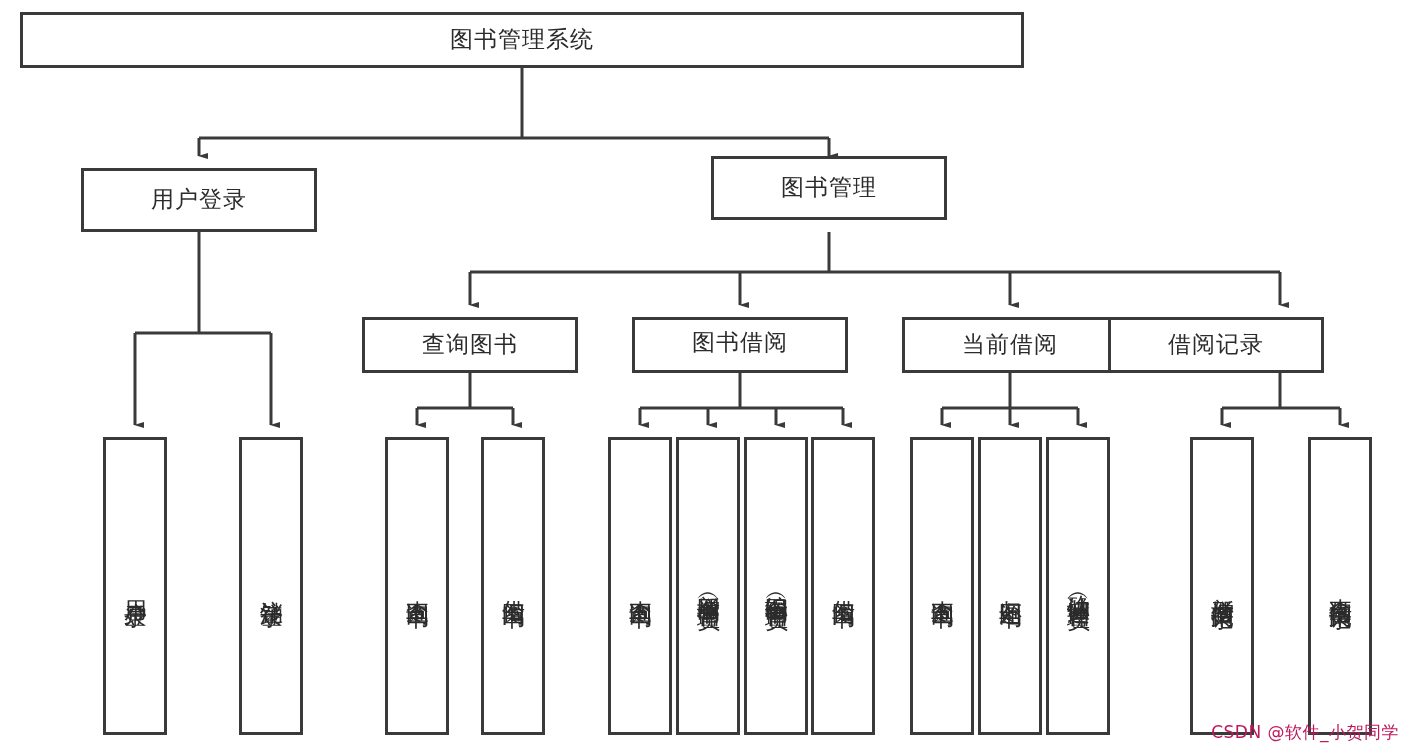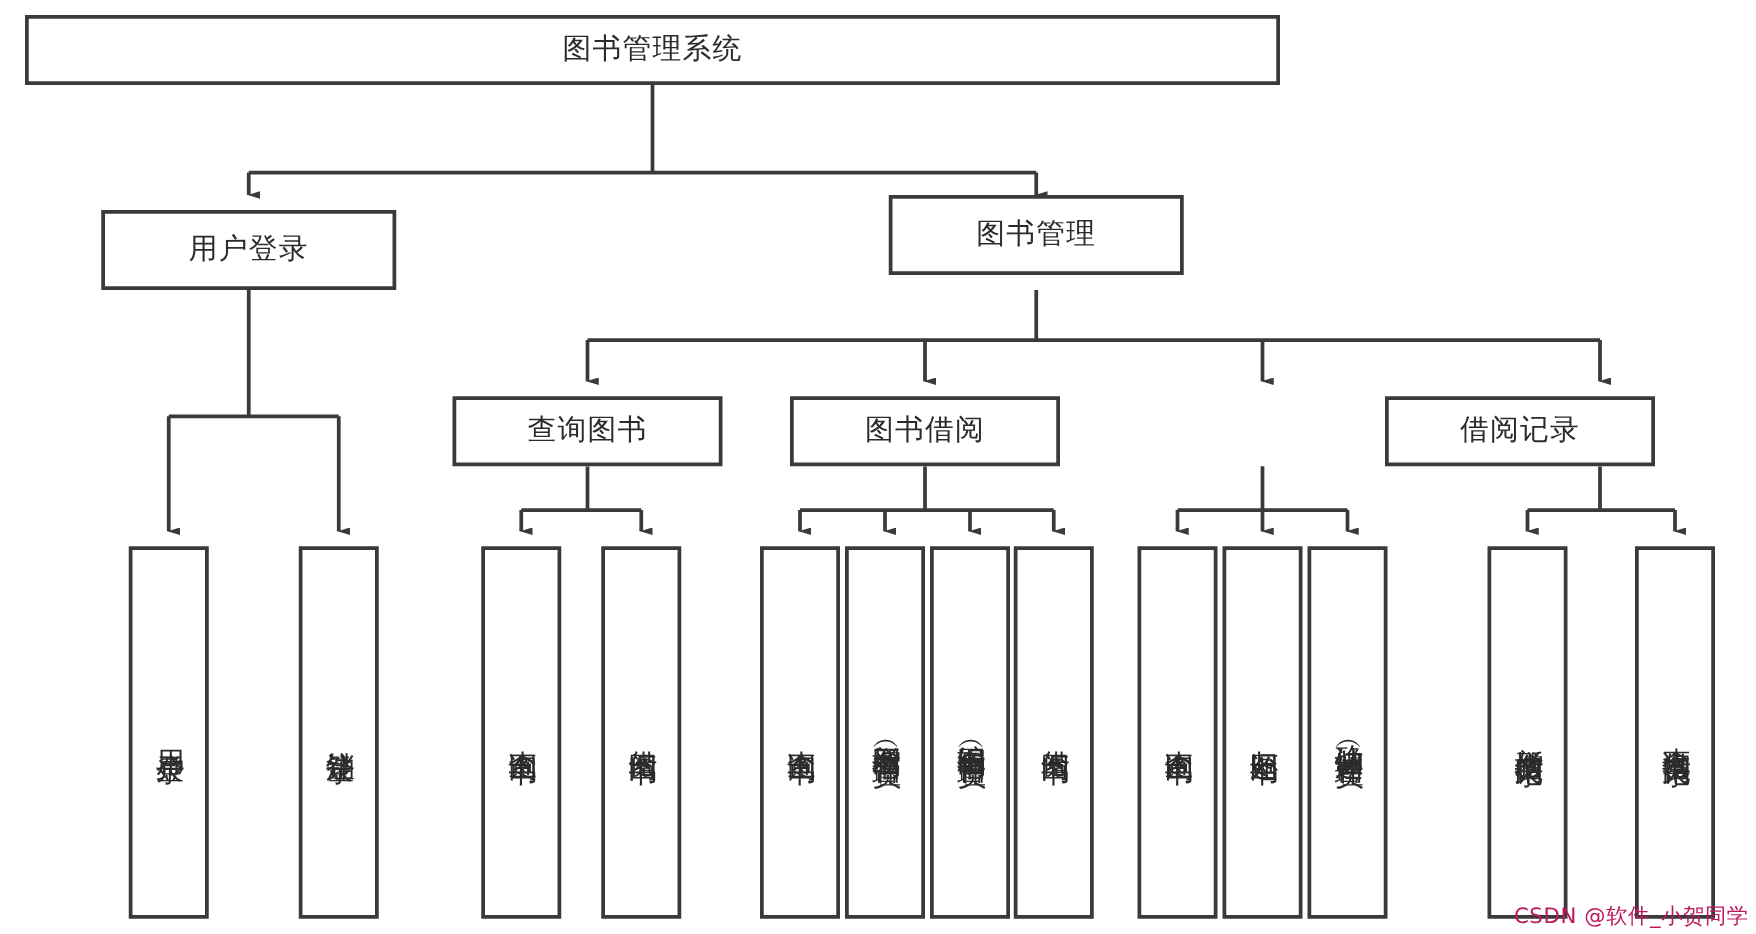--- a/index.html
+++ b/index.html
@@ -109,22 +109,25 @@
   <div class="node h" style="left:81px;top:168px;width:236px;height:64px;">
     <span class="lbl">用户登录</span>
   </div>
   <div class="node h" style="left:711px;top:156px;width:236px;height:64px;">
     <span class="lbl">图书管理</span>
   </div>
 
   <div class="node h" style="left:362px;top:317px;width:216px;height:56px;">
     <span class="lbl">查询图书</span>
   </div>
-  <div class="node h" style="left:632px;top:317px;width:216px;height:56px;">
+  <div class="node h" style="left:632px;top:317px;width:216px;height:56px;font-family:Liberation Mono, monospace;">
     <span class="lbl">图书借阅</span>
+  </div>
+  <div class="node h" style="left:902px;top:317px;width:216px;height:56px;">
+    <span class="lbl">当前借阅</span>
   </div>
   <div class="node h" style="left:1108px;top:317px;width:216px;height:56px;">
     <span class="lbl">借阅记录</span>
   </div>
 
   <div class="node v" style="left:103px;top:437px;width:64px;height:298px;">
     <span class="lbl">用户登录</span>
   </div>
   <div class="node v" style="left:239px;top:437px;width:64px;height:298px;">
     <span class="lbl">注销登录</span>

